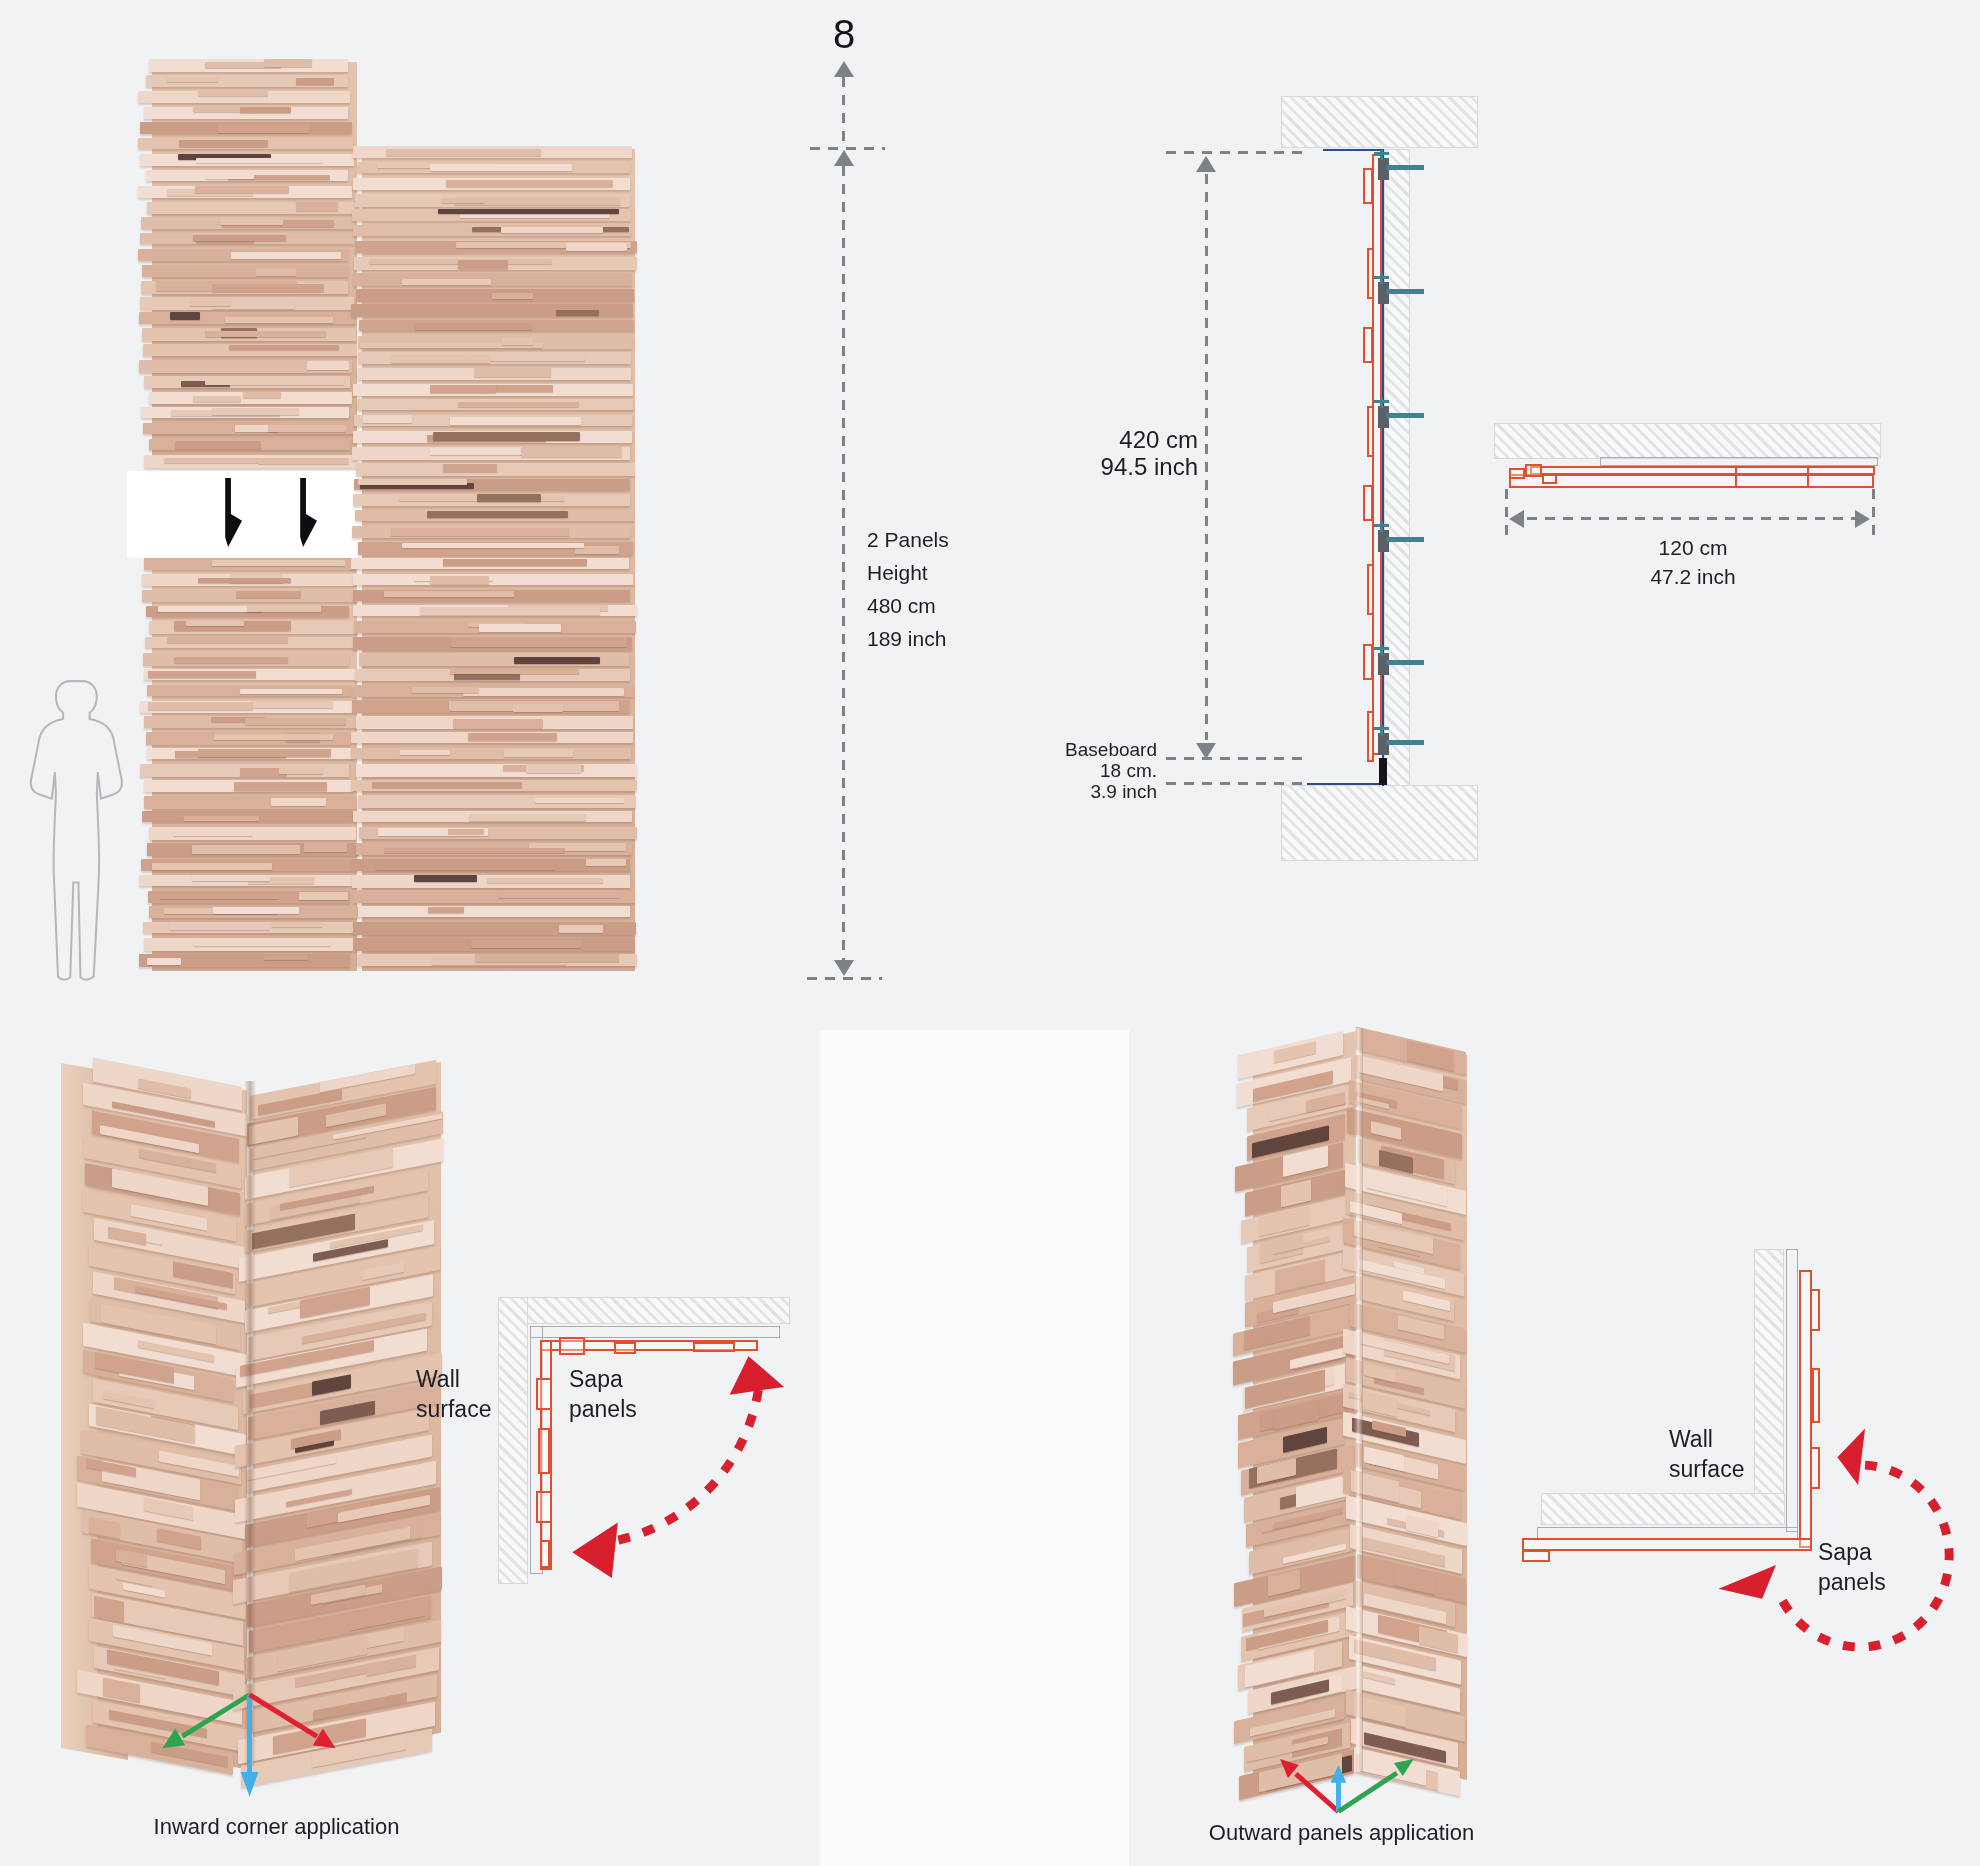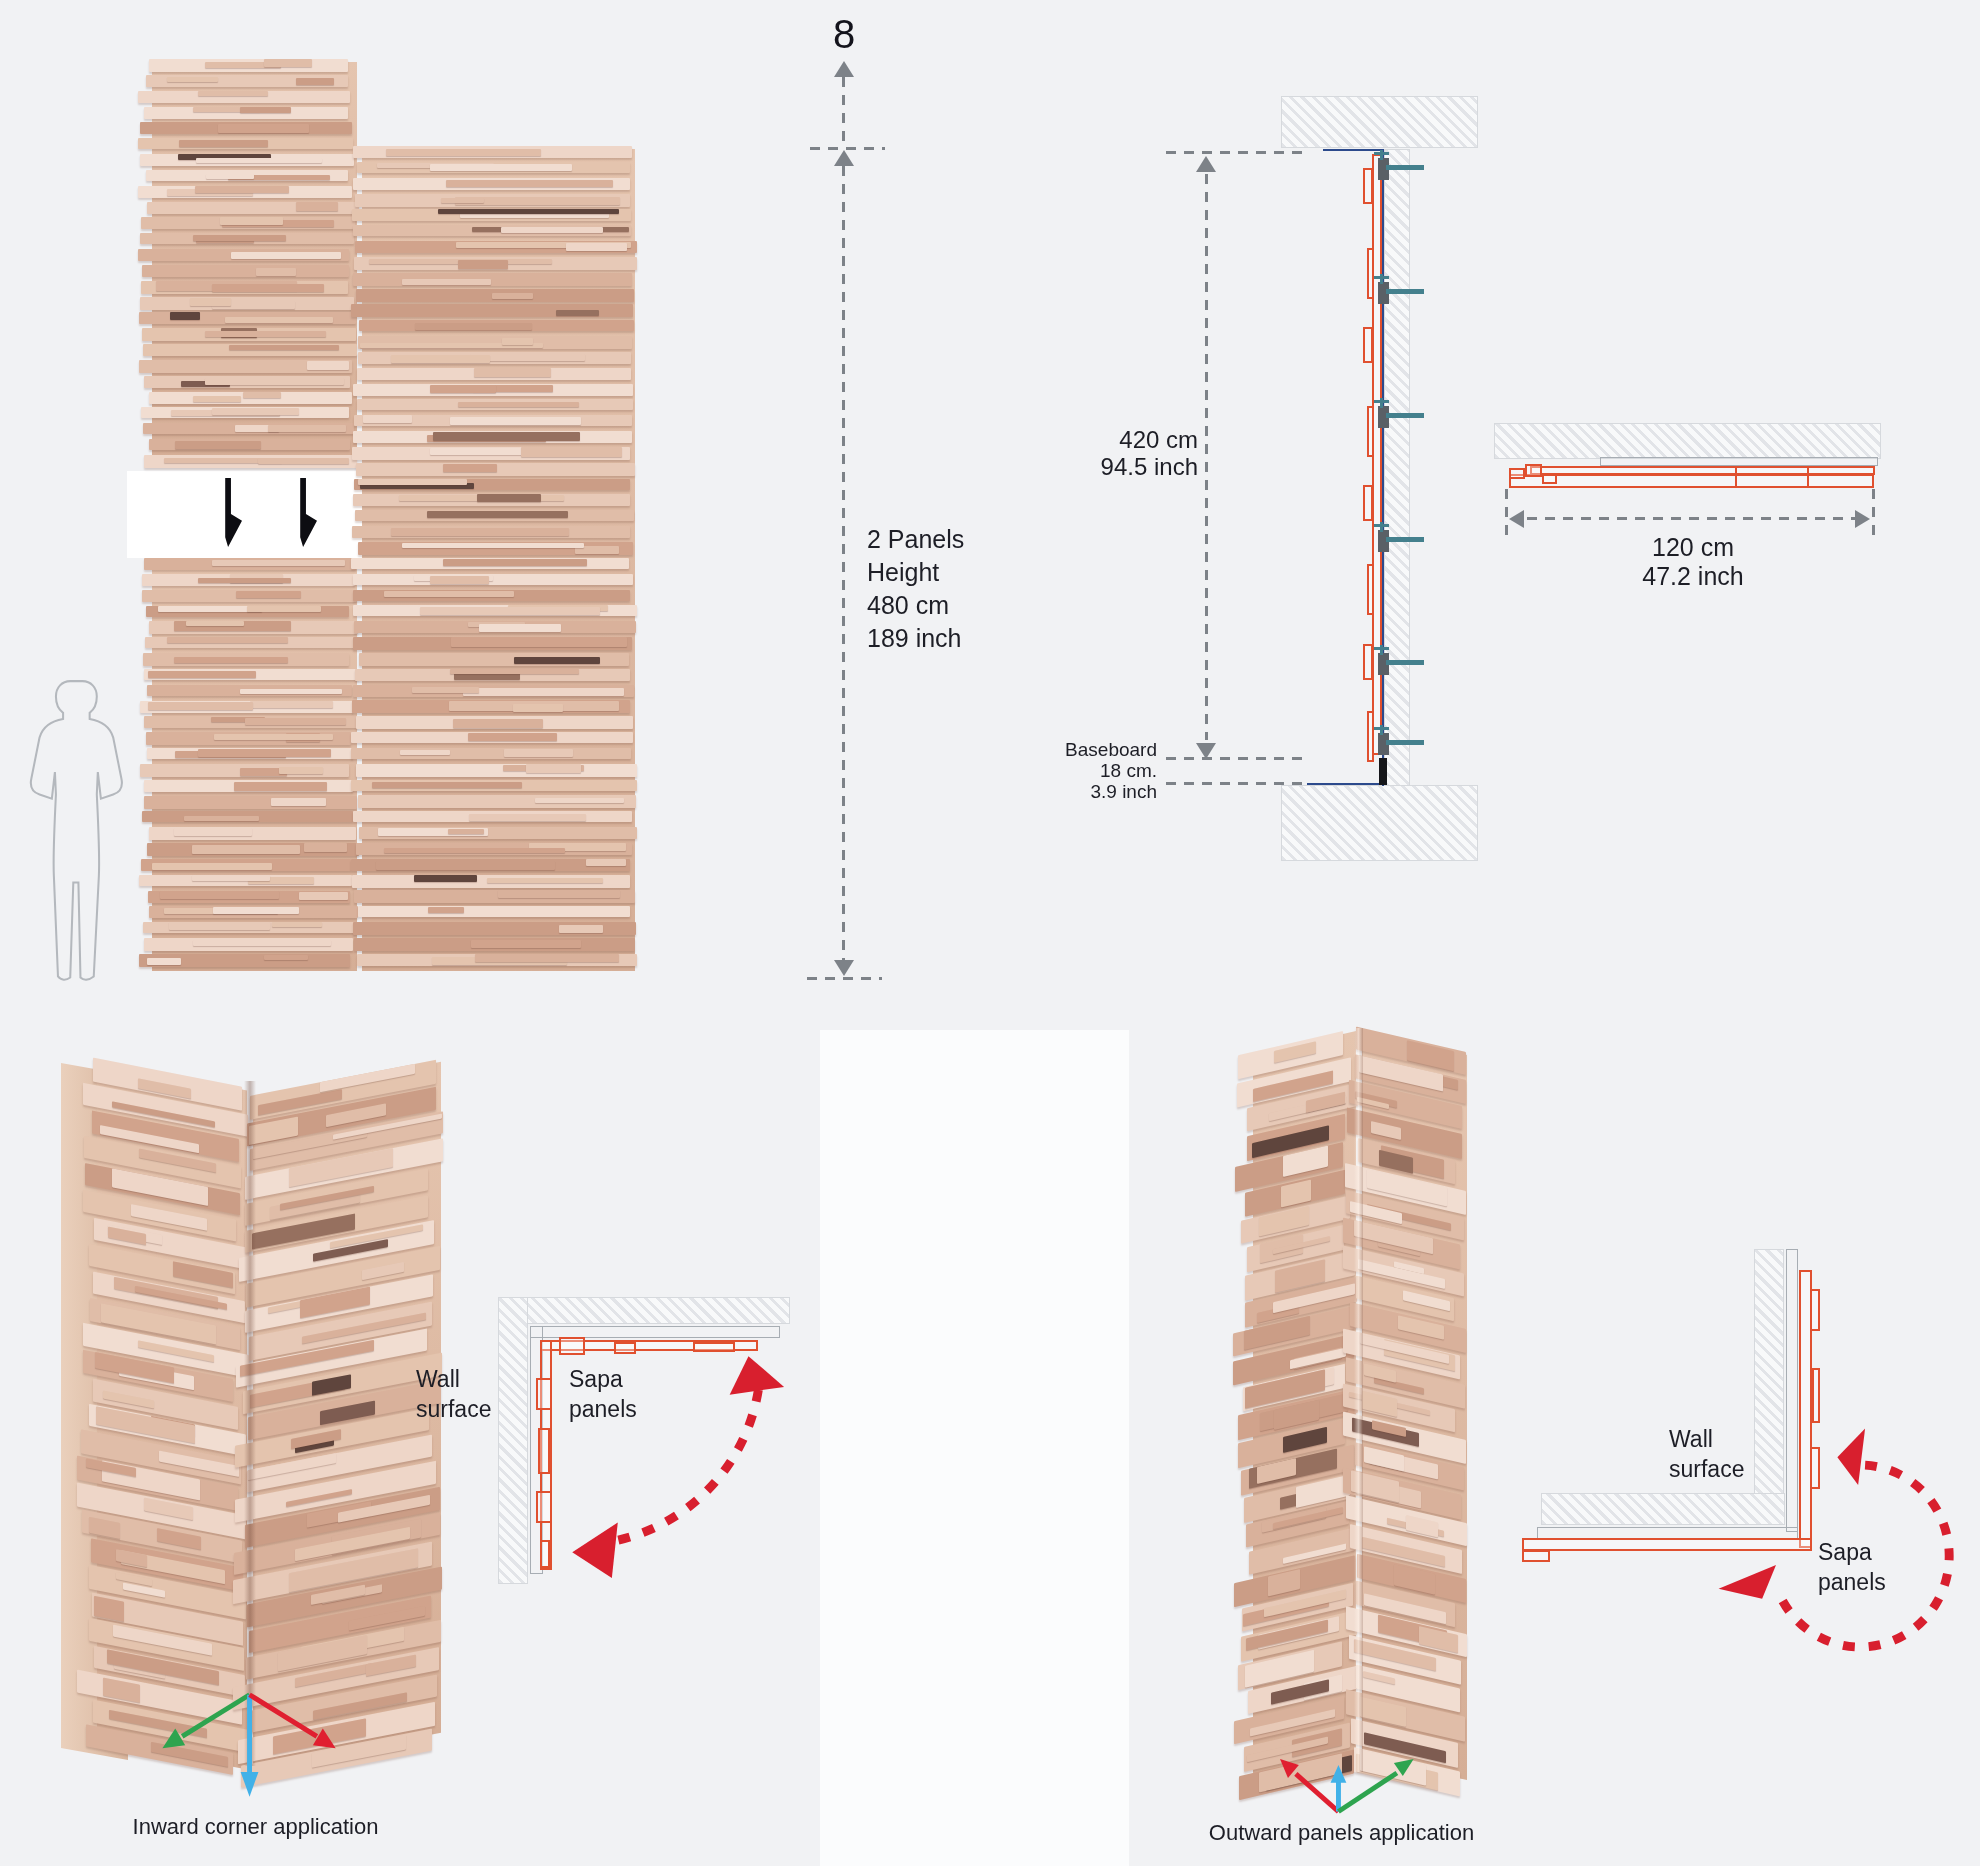--- a/index.html
+++ b/index.html
@@ -1,20 +1,20 @@
 <!DOCTYPE html>
 <html style="--accent-red: #e0502f; --arc-red: #d81f2e; --axis-green: #2ea44f; --axis-blue: #41b1e8; --axis-red: #e01f30; --teal: #44808d; --blue-line: #2c4a8c; --dim-gray: #7d8288; --text-dark: #1d1e26;"><head>
 <meta charset="utf-8">
 <style>
   html,body{margin:0;padding:0;background:#eef0f2;}
   #stage{position:relative;width:1980px;height:1866px;background:#f1f2f4;overflow:hidden;
          font-family:"Liberation Sans","DejaVu Sans",sans-serif;color:var(--text-dark,#1d1e26);}
   .abs{position:absolute;}
   .pre{white-space:pre-line;}
-  .note{font-size:25px;line-height:33px;}
+  .note{font-size:21px;line-height:33px;}
   .note-sm{font-size:19px;line-height:21px;}
   .lbl{font-size:23px;line-height:30px;}
   .cap{font-size:22px;text-align:center;}
   .right{text-align:right;}
   .center{text-align:center;}
   .hatch{background:repeating-linear-gradient(45deg,#e2e4e8 0 3px,#f8f9fa 3px 8px);border:1px solid #d6d9dd;box-sizing:border-box;}
   .dash-h{height:3px;background:repeating-linear-gradient(90deg,var(--dim-gray) 0 10px,transparent 10px 18px);}
   .dash-v{width:3px;background:repeating-linear-gradient(180deg,var(--dim-gray) 0 10px,transparent 10px 18px);}
   .tri-up{width:0;height:0;border-left:10px solid transparent;border-right:10px solid transparent;border-bottom:16px solid var(--dim-gray);}
   .tri-down{width:0;height:0;border-left:10px solid transparent;border-right:10px solid transparent;border-top:16px solid var(--dim-gray);}
@@ -570,21 +570,21 @@
   <div class="rbox" style="left:693px;top:1342px;width:42px;height:10px;"></div>
   <div class="rbox" style="left:536px;top:1378px;width:16px;height:32px;"></div>
   <div class="rbox" style="left:538px;top:1428px;width:12px;height:46px;"></div>
   <div class="rbox" style="left:536px;top:1491px;width:16px;height:32px;"></div>
   <div class="rbox" style="left:540px;top:1540px;width:10px;height:28px;"></div>
   <div class="abs lbl pre" style="left:416px;top:1364px;">Wall
 surface</div>
   <div class="abs lbl pre" style="left:569px;top:1364px;">Sapa
 panels</div>
 
-  <div class="abs cap" style="left:117px;top:1814px;width:277px;">Inward corner application</div>
+  <div class="abs cap" style="left:138px;top:1814px;width:277px;">Inward corner application</div>
 
   <div class="abs" style="left:0;top:0;">
     <div class="wood" style="left:1250px;top:1038px;width:109px;height:735px;transform:skewY(-13deg);">
         <div class="wbk"></div>
         <div class="wstrip" style="left: -12px; top: 2px; width: 105px; height: 24px; background: rgb(241, 221, 209);"></div>
         <div class="wstrip" style="left: 24px; top: 6px; width: 42px; height: 12px; background: rgb(228, 196, 174); box-shadow: rgba(90, 50, 40, 0.25) 0px 1px 1px;"></div>
         <div class="wstrip" style="left: -13px; top: 30px; width: 114px; height: 24px; background: rgb(241, 221, 209);"></div>
         <div class="wstrip" style="left: 3px; top: 39px; width: 80px; height: 13px; background: rgb(209, 163, 140); box-shadow: rgba(90, 50, 40, 0.25) 0px 1px 1px;"></div>
         <div class="wstrip" style="left: -3px; top: 57px; width: 111px; height: 23px; background: rgb(231, 201, 183);"></div>
         <div class="wstrip" style="left: 19px; top: 67px; width: 77px; height: 8px; background: rgb(231, 201, 183); box-shadow: rgba(90, 50, 40, 0.25) 0px 1px 1px;"></div>

